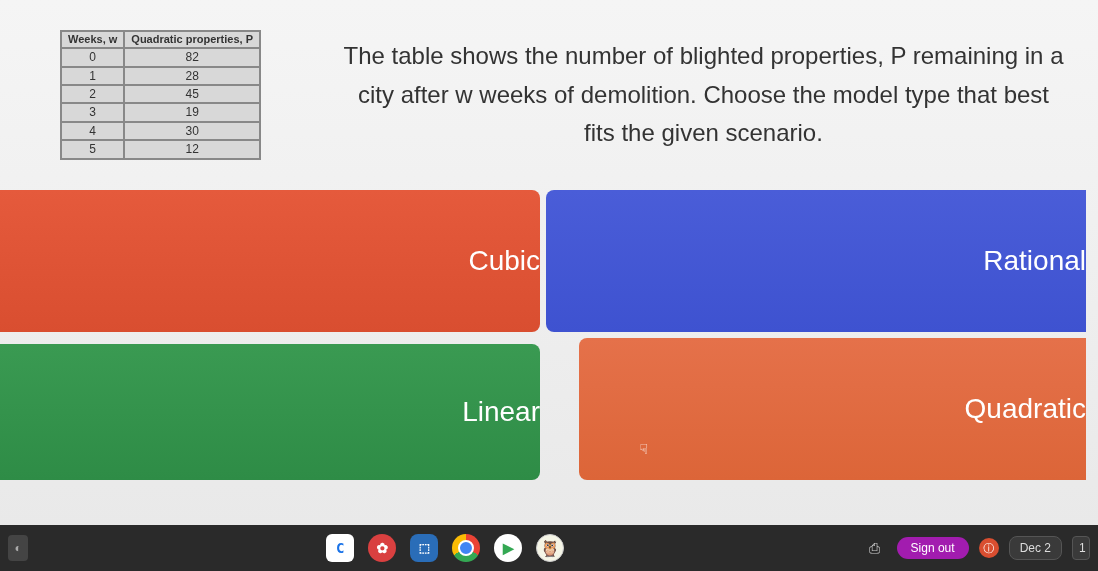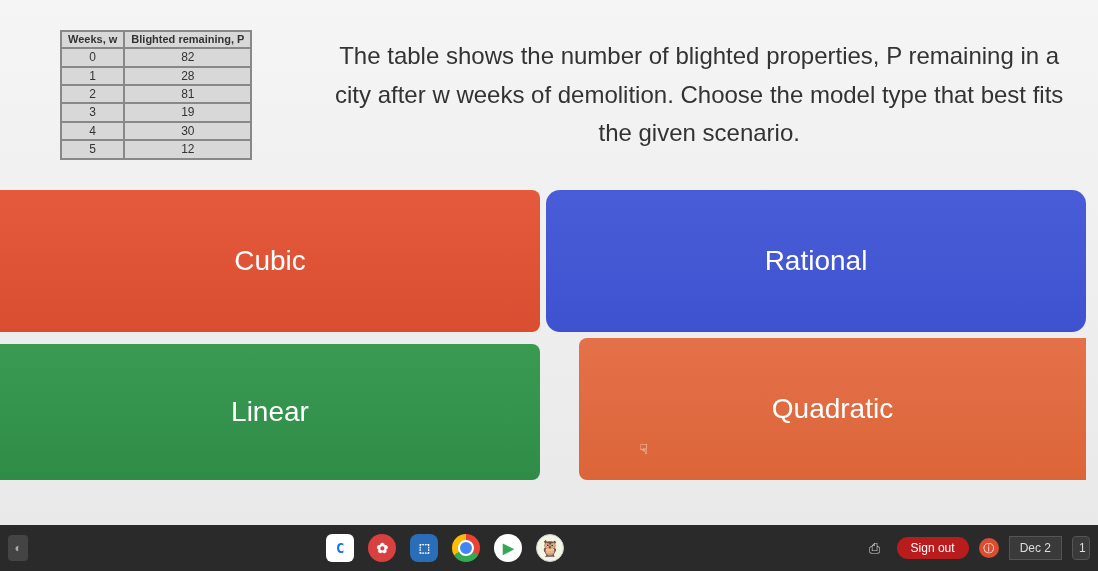--- a/index.html
+++ b/index.html
@@ -56,33 +56,33 @@
       display: grid;
       grid-template-columns: 1fr 1fr;
       grid-template-rows: 1fr 1fr;
       gap: 6px;
       padding: 0 0 0 0;
       height: 290px;
     }
     .answer {
       display: flex;
       align-items: center;
-      justify-content: center;
+      justify-content: flex-end;
       font-size: 28px;
       color: #fff;
       cursor: pointer;
       border-radius: 8px;
     }
     .answer.cubic {
       background: linear-gradient(180deg, #e55a3c 0%, #d94e30 100%);
       border-top-left-radius: 0; border-bottom-left-radius: 0;
     }
     .answer.rational {
       background: linear-gradient(180deg, #4a5dd8 0%, #3e52d0 100%);
-      border-top-right-radius: 0; border-bottom-right-radius: 0; border-radius: 14px;
+      border-top-right-radius: 0; border-bottom-right-radius: 0;
     }
     .answer.linear {
       background: linear-gradient(180deg, #3a9a52 0%, #2e8c46 100%);
       border-top-left-radius: 0; border-bottom-left-radius: 0; margin-top: 6px;
     }
     .answer.quadratic {
       background: linear-gradient(180deg, #e5714a 0%, #dc6538 100%);
       border-top-right-radius: 0; border-bottom-right-radius: 0; margin-left: 33px;
     }
     .cursor-icon {
@@ -158,33 +158,33 @@
       align-items: center;
       gap: 10px;
     }
     .tb-small {
       width: 24px; height: 24px;
       display:flex;align-items:center;justify-content:center;
       color:#ccc; font-size: 14px;
       cursor: pointer;
     }
     .signout-btn {
-      background: #b91c1c;
+      background: #a21caf;
       color: #fff;
       border-radius: 14px;
       padding: 4px 14px;
       font-size: 12px;
       cursor: pointer;
     }
     .date-box {
       background: #3a3a3a;
       color: #ddd;
       padding: 4px 10px;
       font-size: 12px;
-      border-radius: 0;
+      border-radius: 8px;
       border: 1px solid #555;
     }
     .time-box {
       background: #3a3a3a;
       color: #ddd;
       padding: 4px 6px;
       font-size: 12px;
       border-radius: 4px;
       border: 1px solid #555;
       width: 18px;
@@ -193,35 +193,35 @@
   </style>
 </head>
 <body>
 
 <div class="main-content">
   <div class="top-section">
     <table class="data-table">
       <thead>
         <tr>
           <th>Weeks, w</th>
-          <th>Blighted remaining, P</th>
+          <th>Quadratic properties, P</th>
         </tr>
       </thead>
       <tbody>
         <tr>
             <td>0</td>
             <td>82</td>
           </tr>
         <tr>
             <td>1</td>
             <td>28</td>
           </tr>
         <tr>
             <td>2</td>
-            <td>81</td>
+            <td>45</td>
           </tr>
         <tr>
             <td>3</td>
             <td>19</td>
           </tr>
         <tr>
             <td>4</td>
             <td>30</td>
           </tr>
         <tr>

